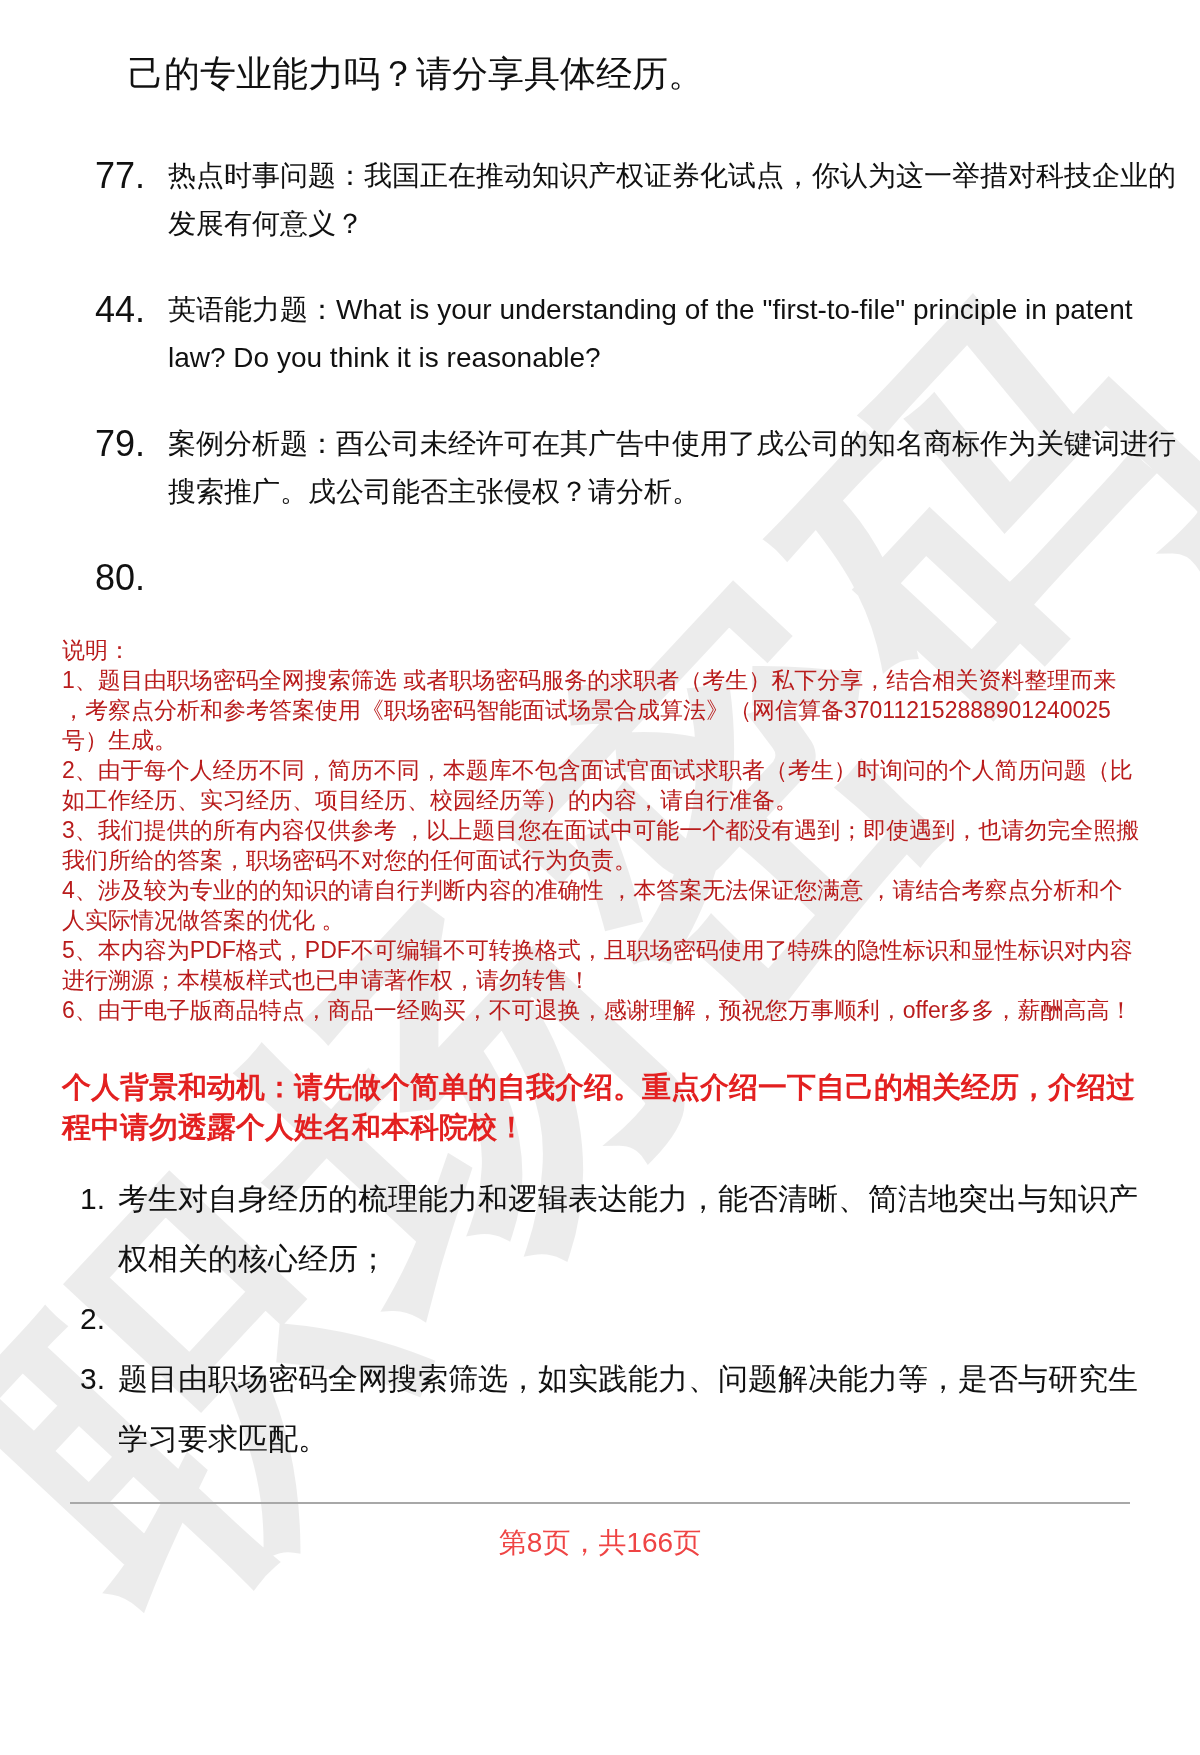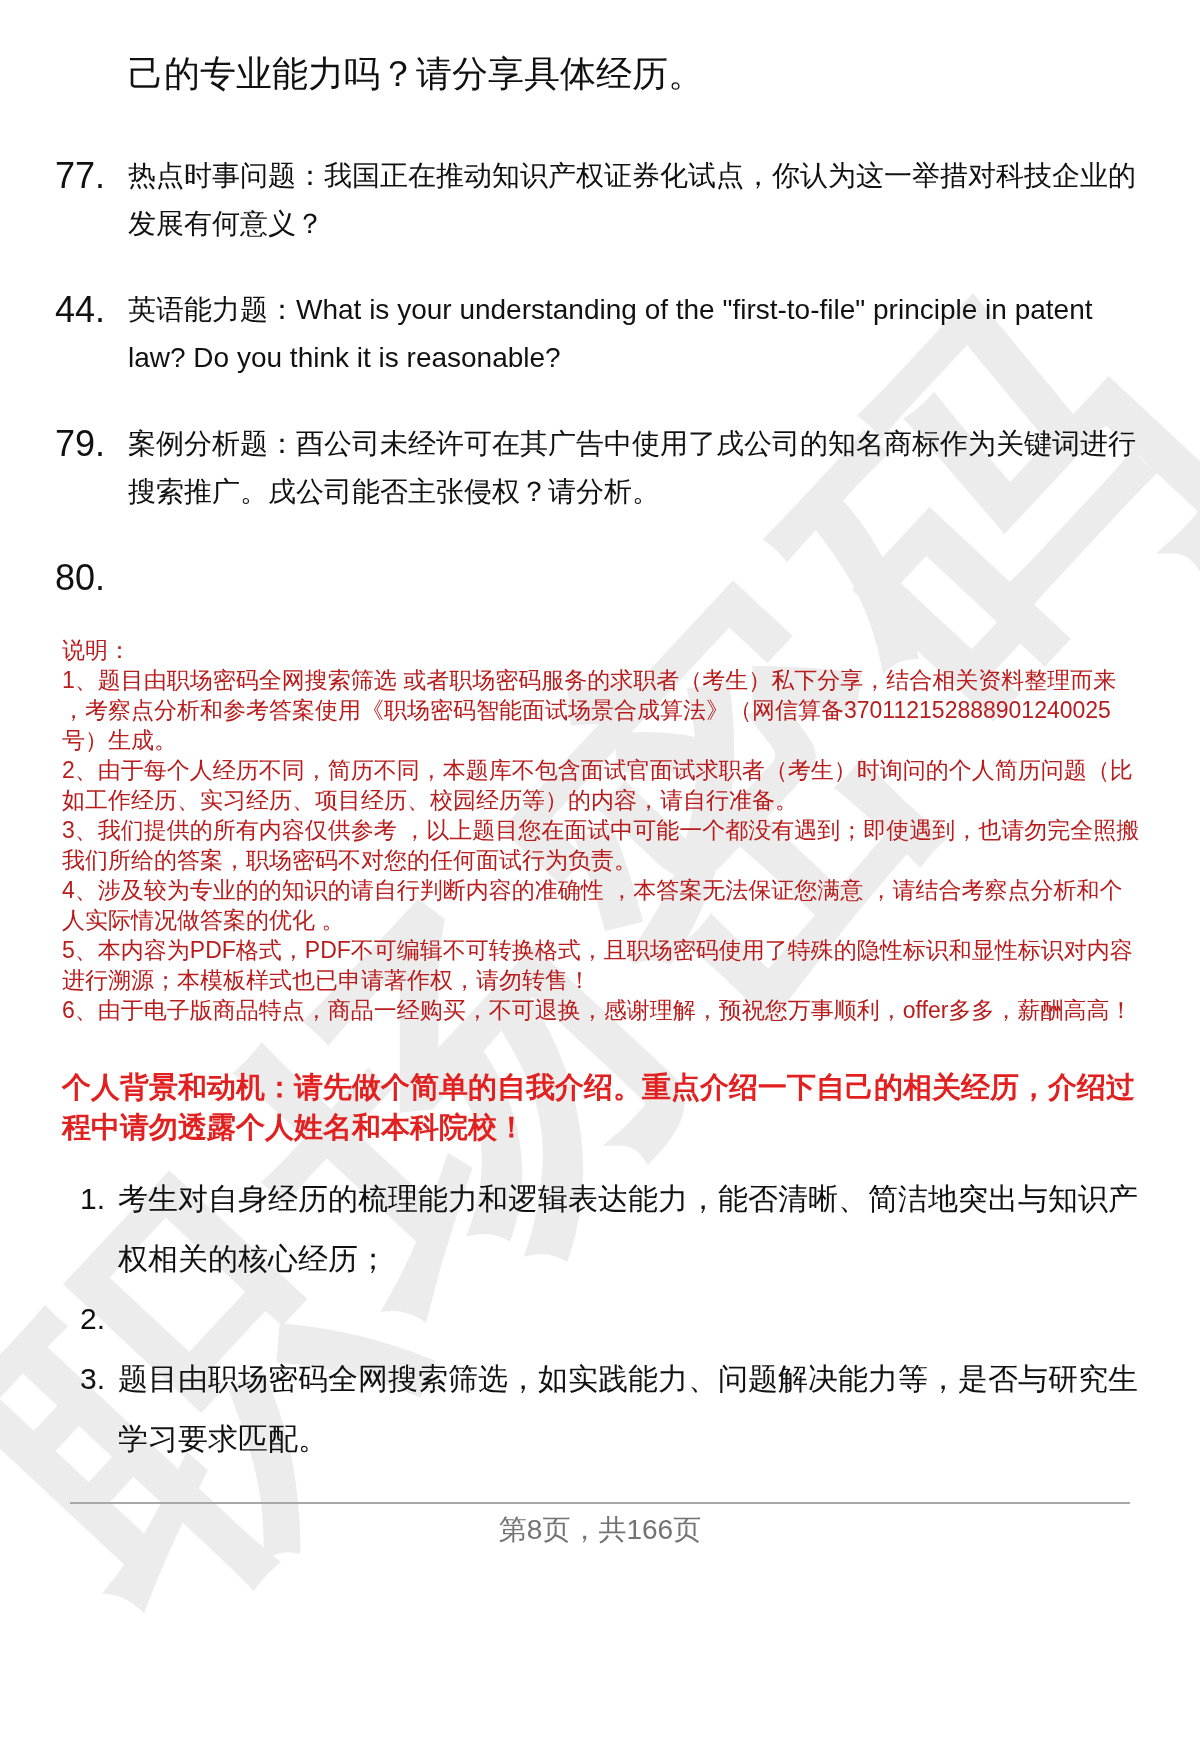--- a/index.html
+++ b/index.html
@@ -29,21 +29,21 @@
 
   .content { position: relative; z-index: 1; padding-top: 50px; }
 
   
   .q-cont {
     margin-left: 128px;
     width: 1020px;
     font-size: 36px;
     line-height: 48px;
   }
-  .q-row { display: flex; margin-top: 38px; }
+  .q-row { display: flex; margin-top: 38px; padding-left: 40px; }
   .q-row.first { margin-top: 54px; }
   .q-num {
     flex: none;
     margin-left: 55px;
     width: 73px;
     font-size: 36px;
     line-height: 48px;
   }
   .q-text { width: 1020px; font-size: 28px; line-height: 48px; }
 
@@ -85,26 +85,26 @@
   }
   .a-text { width: 1025px; font-size: 30px; line-height: 60px; }
 
   
   .footer-rule {
     margin: 33px 0 0 70px;
     width: 1060px;
     border-top: 2px solid #a8a8a8;
   }
   .footer-text {
-    margin-top: 8px;
+    margin-top: 21px;
     width: 1200px;
     text-align: center;
     font-size: 28px;
     line-height: 36px;
-    color: #737373;
+    color: #ef4444;
   }
 </style>
 </head>
 <body>
 
 <div class="watermark">职场密码</div>
 
 <div class="content">
 
   <div class="q-cont">己的专业能力吗？请分享具体经历。</div>

